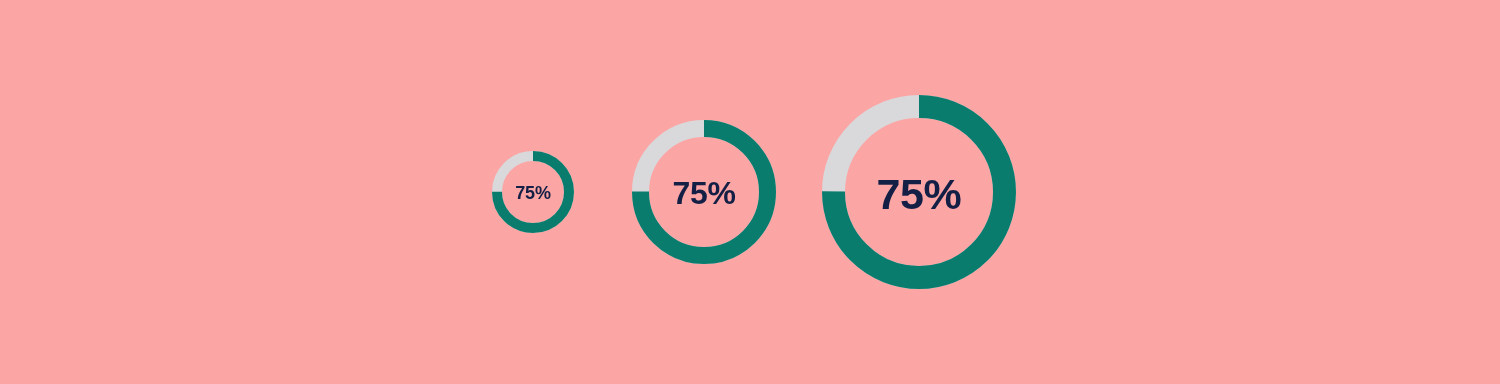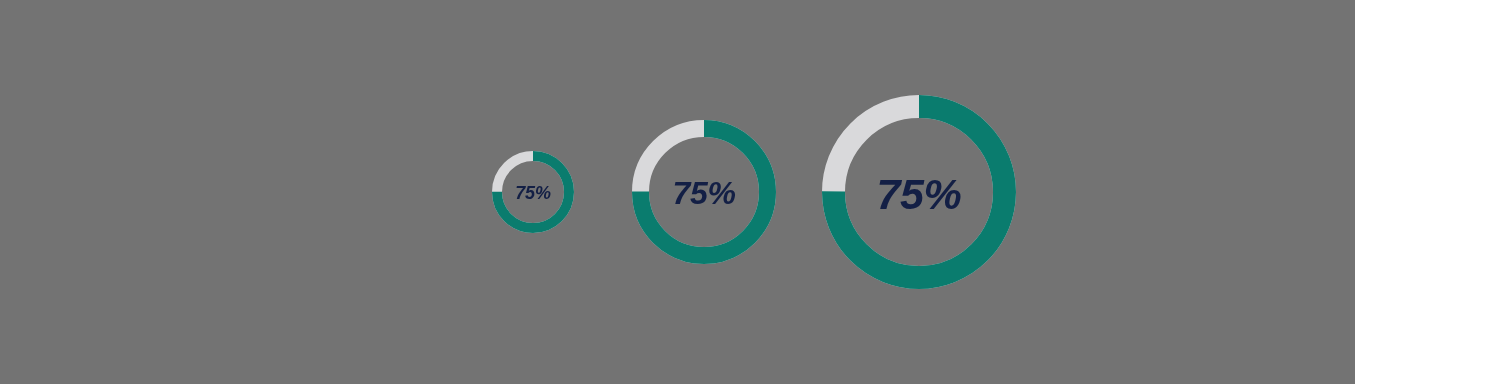--- a/index.html
+++ b/index.html
@@ -44,21 +44,21 @@
     font-family: "Liberation Sans", "DejaVu Sans", sans-serif;
     font-weight: bold;
     text-anchor: middle;
     dominant-baseline: central;
     letter-spacing: -0.01em;
   }
 </style>
 </head>
 <body>
 
-<div id="gauge-canvas" style="width: 1355px; height: 384px; background: #737373; font-style: italic;">
+<div id="gauge-canvas" style="width: 1500px; height: 384px; background: #fca5a5;">
     <div class="gauge" style="left: 492px; top: 151px; width: 82px; height: 82px;">
       <svg class="gauge-svg" width="82" height="82" viewBox="0 0 82 82">
         <circle class="gauge-track" cx="41" cy="41" r="36" stroke="#d9d9db" stroke-width="10"></circle>
         <circle class="gauge-arc" cx="41" cy="41" r="36" stroke="#0a7c6e" stroke-width="10" stroke-dasharray="169.64600329384882 56.548667764616276" transform="rotate(-90 41 41)"></circle>
         <text class="gauge-label" x="41" y="41.63" font-size="18" fill="#131f45">75%</text>
       </svg>
     </div>
     <div class="gauge" style="left: 632px; top: 120px; width: 144px; height: 144px;">
       <svg class="gauge-svg" width="144" height="144" viewBox="0 0 144 144">
         <circle class="gauge-track" cx="72" cy="72" r="63.5" stroke="#d9d9db" stroke-width="17"></circle>

